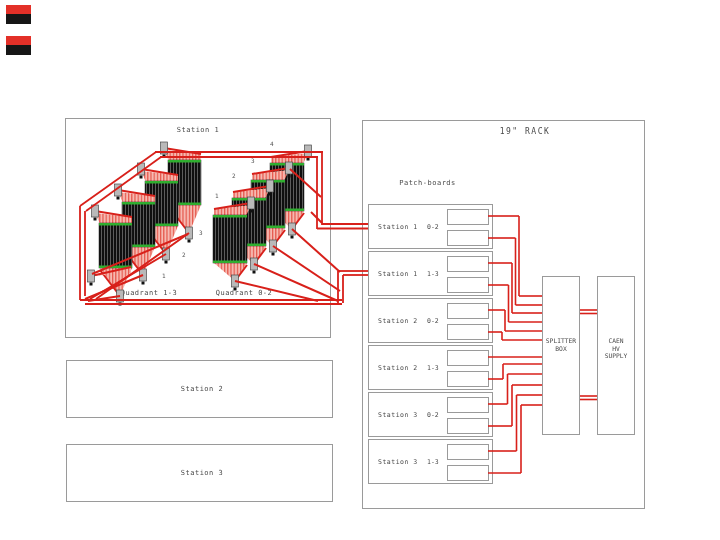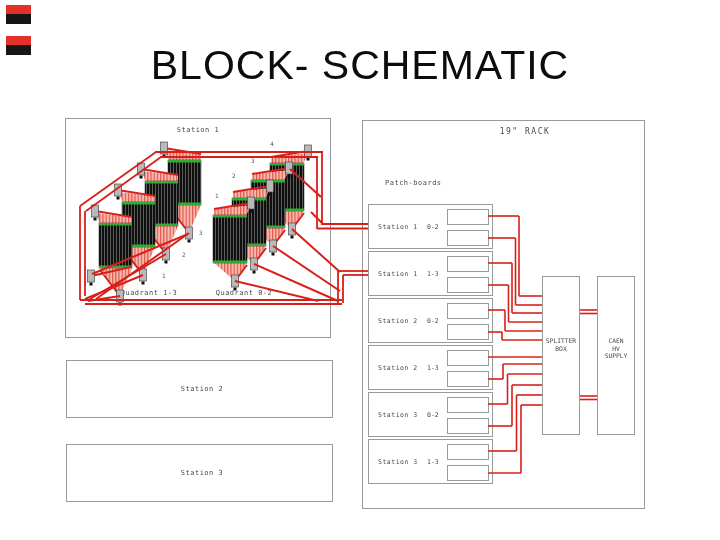--- a/index.html
+++ b/index.html
@@ -26,34 +26,33 @@
   .pc{position:absolute;left:78px;width:40px;height:14px;border:1px solid #9a9a9a;background:#fff;}
   .pc1{top:4px;}.pc2{top:25px;}
   .pl1{position:absolute;left:9px;top:50%;transform:translateY(-50%);font-size:6.5px;color:#4a4a4a;letter-spacing:.5px;}
   .pl2{position:absolute;left:58px;top:50%;transform:translateY(-50%);font-size:6.5px;color:#4a4a4a;text-align:right;}
   #splitter-box{left:542px;top:276px;width:38px;height:159px;background:#fff;}
   #caen-box{left:597px;top:276px;width:38px;height:159px;background:#fff;}
   .inbox-lbl{position:absolute;left:-6px;right:-6px;top:60px;text-align:center;
              font-size:6.3px;line-height:7.5px;color:#4a4a4a;}
   .num{position:absolute;font-size:6px;color:#555;}
   #rack-title{left:440px;top:127px;width:170px;font-size:8px;letter-spacing:1.5px;text-align:center;}
-  #patchboards-label{left:385px;top:179px;width:85px;font-size:7px;}
+  #patchboards-label{left:385px;top:179px;width:85px;text-align:center;font-size:7px;}
   #schematic-svg{position:absolute;left:0;top:0;z-index:6;pointer-events:none;}
 </style>
 </head>
 <body>
 
 <div class="slide">
 
   <div class="bar" style="top:5px;height:9px;background:#e33028;"></div>
   <div class="bar" style="top:14px;height:10px;background:#161616;"></div>
   <div class="bar" style="top:36px;height:9px;background:#e33028;"></div>
   <div class="bar" style="top:45px;height:10px;background:#161616;"></div>
 
-  <div class="title">BLOCK- SCHEMATIC</div>
 
   <div class="box" id="station1-box">
     <div class="lbl ctr st1-label">Station 1</div>
     <div class="lbl ctr quad" style="left:38px;">Quadrant 1-3</div>
     <div class="lbl ctr quad" style="left:133px;">Quadrant 0-2</div>
     <span class="num" style="left:96px;top:153px;">1</span>
     <span class="num" style="left:116px;top:132px;">2</span>
     <span class="num" style="left:133px;top:110px;">3</span>
     <span class="num" style="left:149px;top:73px;">1</span>
     <span class="num" style="left:166px;top:53px;">2</span>

